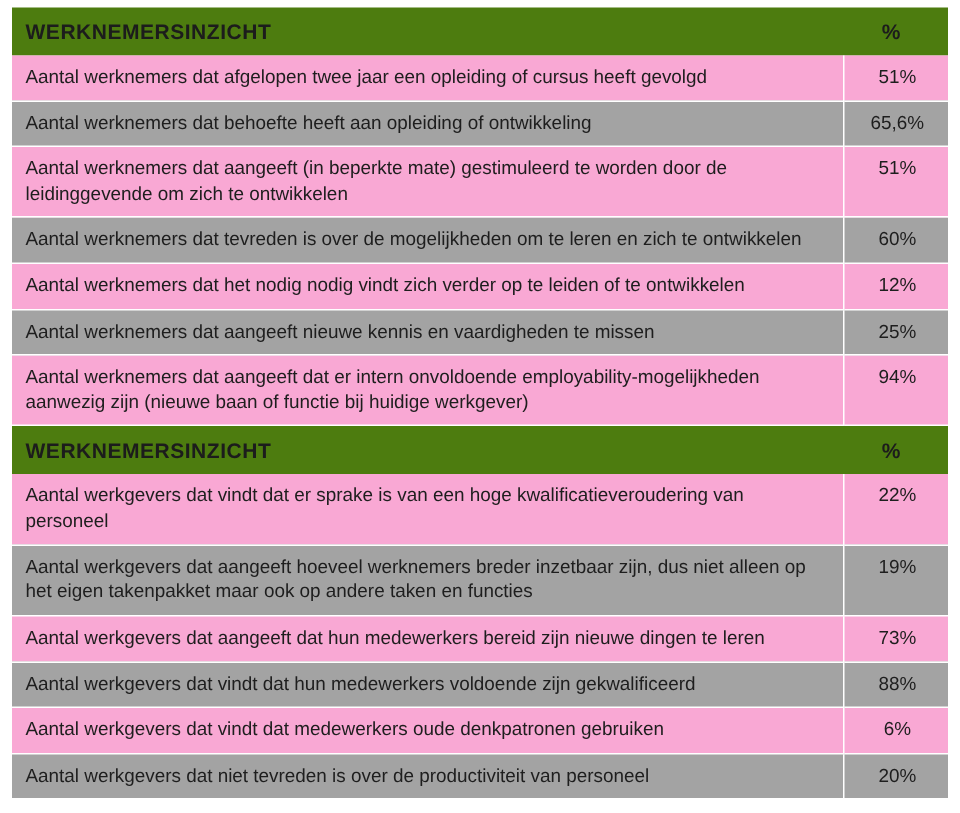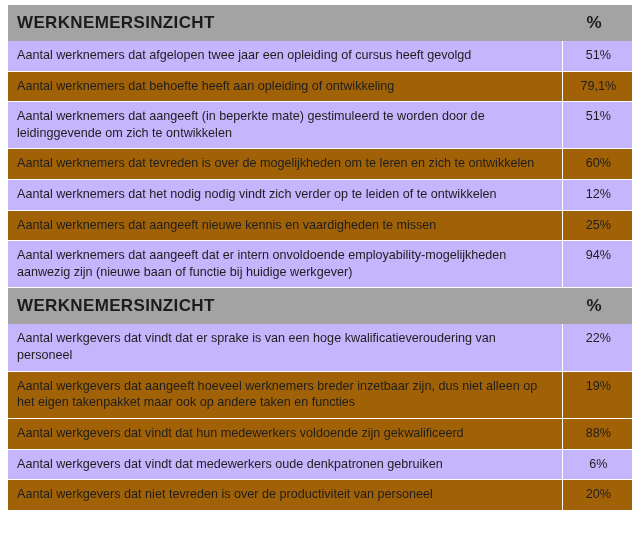--- a/index.html
+++ b/index.html
@@ -27,23 +27,23 @@
     width: 624px;
     border-collapse: collapse;
     table-layout: fixed;
   }
 
   table.insight-table col.col-label { width: 554px; }
   table.insight-table col.col-value { width: 70px; }
 
   
   tr.section-header > th {
-    background: #a3a3a3;
+    background: #4d7c0f;
     color: #1c1c1c;
-    font-size: 17px;
+    font-size: 14px;
     font-weight: bold;
     letter-spacing: 0.35px;
     padding: 8px 10px 8px 9px;
     text-align: left;
     vertical-align: middle;
     border: 0;
     height: 14px;
     box-sizing: content-box;
   }
   tr.section-header > th.value-cell {
@@ -66,22 +66,22 @@
     padding: 6px 12px 7px 9px;
     text-align: left;
     border-right: 1px solid #ffffff;
   }
   tr.data-row > td.value-cell {
     padding: 6px 2px 7px 4px;
     text-align: center;
     white-space: nowrap;
   }
 
-  tr.data-row.row-light > td { background: #c4b5fd; }
-  tr.data-row.row-dark  > td { background: #a16207; }
+  tr.data-row.row-light > td { background: #f9a8d4; }
+  tr.data-row.row-dark  > td { background: #a3a3a3; }
 
   tr.data-row:last-child > td { border-bottom: 0; }
 </style>
 </head>
 <body>
 
 <div id="table-wrap">
   <table class="insight-table">
     <colgroup>
       <col class="col-label">
@@ -91,21 +91,21 @@
         <tr class="section-header">
           <th class="label-cell">WERKNEMERSINZICHT</th>
           <th class="value-cell">%</th>
         </tr>
         <tr class="data-row row-light">
           <td class="label-cell">Aantal werknemers dat afgelopen twee jaar een opleiding of cursus heeft gevolgd</td>
           <td class="value-cell">51%</td>
         </tr>
         <tr class="data-row row-dark">
           <td class="label-cell">Aantal werknemers dat behoefte heeft aan opleiding of ontwikkeling</td>
-          <td class="value-cell">79,1%</td>
+          <td class="value-cell">65,6%</td>
         </tr>
         <tr class="data-row row-light">
           <td class="label-cell">Aantal werknemers dat aangeeft (in beperkte mate) gestimuleerd te worden door de leidinggevende om zich te ontwikkelen</td>
           <td class="value-cell">51%</td>
         </tr>
         <tr class="data-row row-dark">
           <td class="label-cell">Aantal werknemers dat tevreden is over de mogelijkheden om te leren en zich te ontwikkelen</td>
           <td class="value-cell">60%</td>
         </tr>
         <tr class="data-row row-light">
@@ -125,20 +125,24 @@
           <th class="value-cell">%</th>
         </tr>
         <tr class="data-row row-light">
           <td class="label-cell">Aantal werkgevers dat vindt dat er sprake is van een hoge kwalificatieveroudering van personeel</td>
           <td class="value-cell">22%</td>
         </tr>
         <tr class="data-row row-dark">
           <td class="label-cell">Aantal werkgevers dat aangeeft hoeveel werknemers breder inzetbaar zijn, dus niet alleen op het eigen takenpakket maar ook op andere taken en functies</td>
           <td class="value-cell">19%</td>
         </tr>
+        <tr class="data-row row-light">
+          <td class="label-cell">Aantal werkgevers dat aangeeft dat hun medewerkers bereid zijn nieuwe dingen te leren</td>
+          <td class="value-cell">73%</td>
+        </tr>
         <tr class="data-row row-dark">
           <td class="label-cell">Aantal werkgevers dat vindt dat hun medewerkers voldoende zijn gekwalificeerd</td>
           <td class="value-cell">88%</td>
         </tr>
         <tr class="data-row row-light">
           <td class="label-cell">Aantal werkgevers dat vindt dat medewerkers oude denkpatronen gebruiken</td>
           <td class="value-cell">6%</td>
         </tr>
         <tr class="data-row row-dark">
           <td class="label-cell">Aantal werkgevers dat niet tevreden is over de productiviteit van personeel</td>

